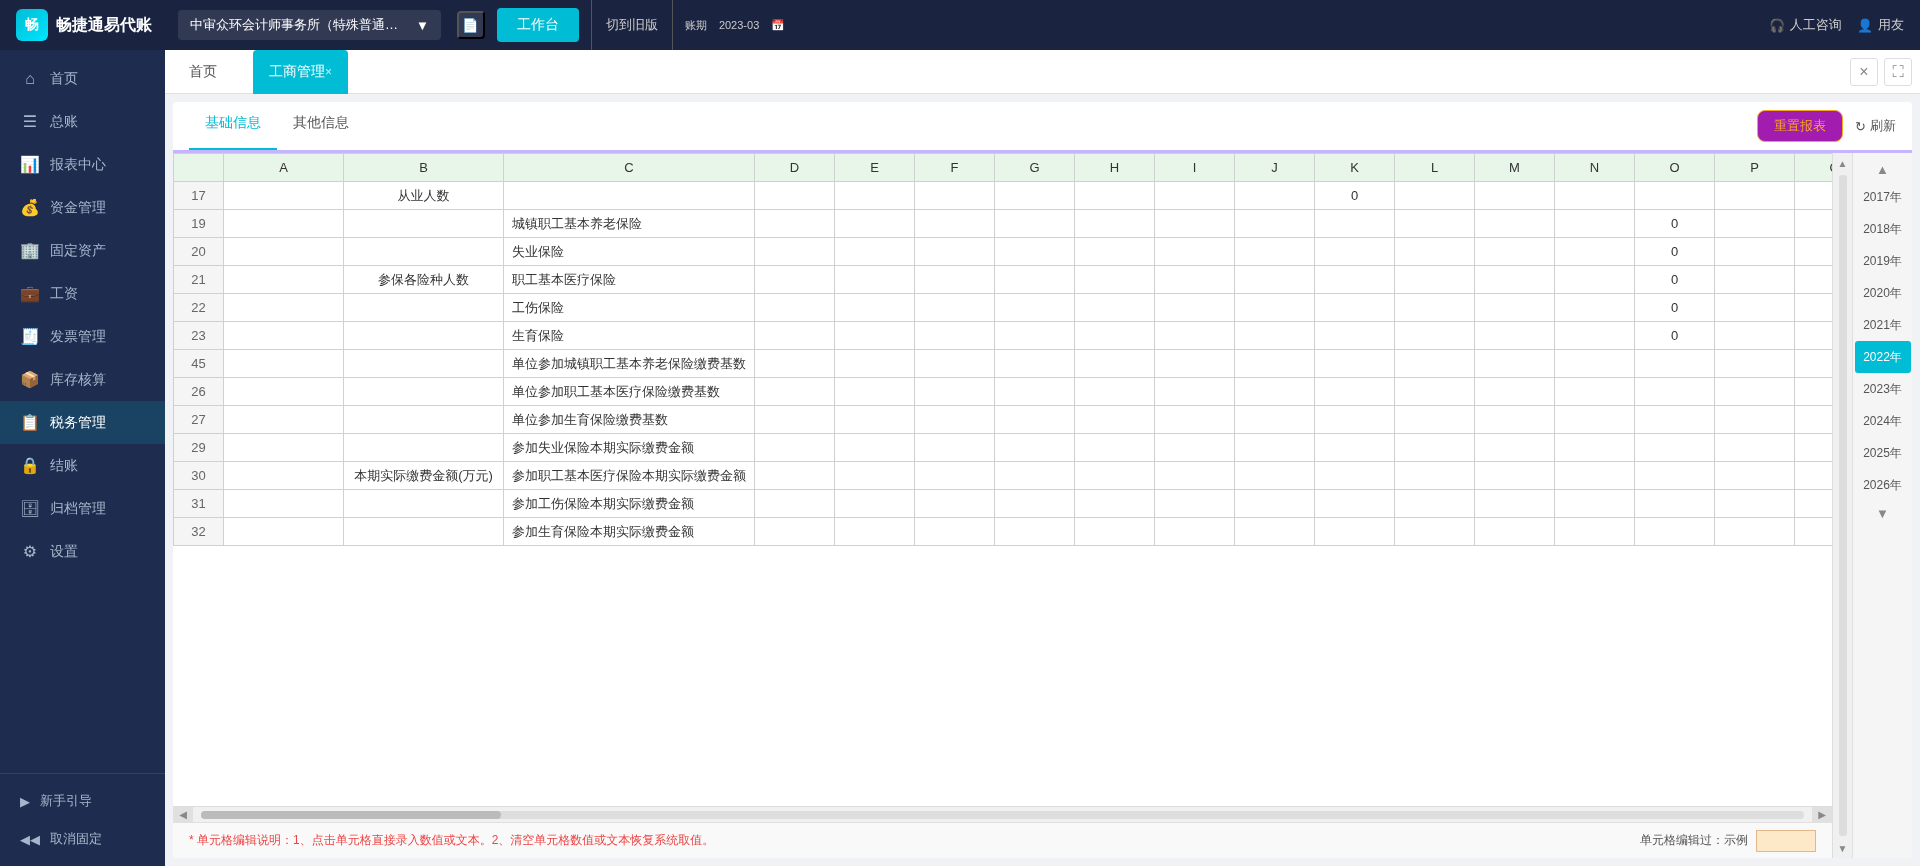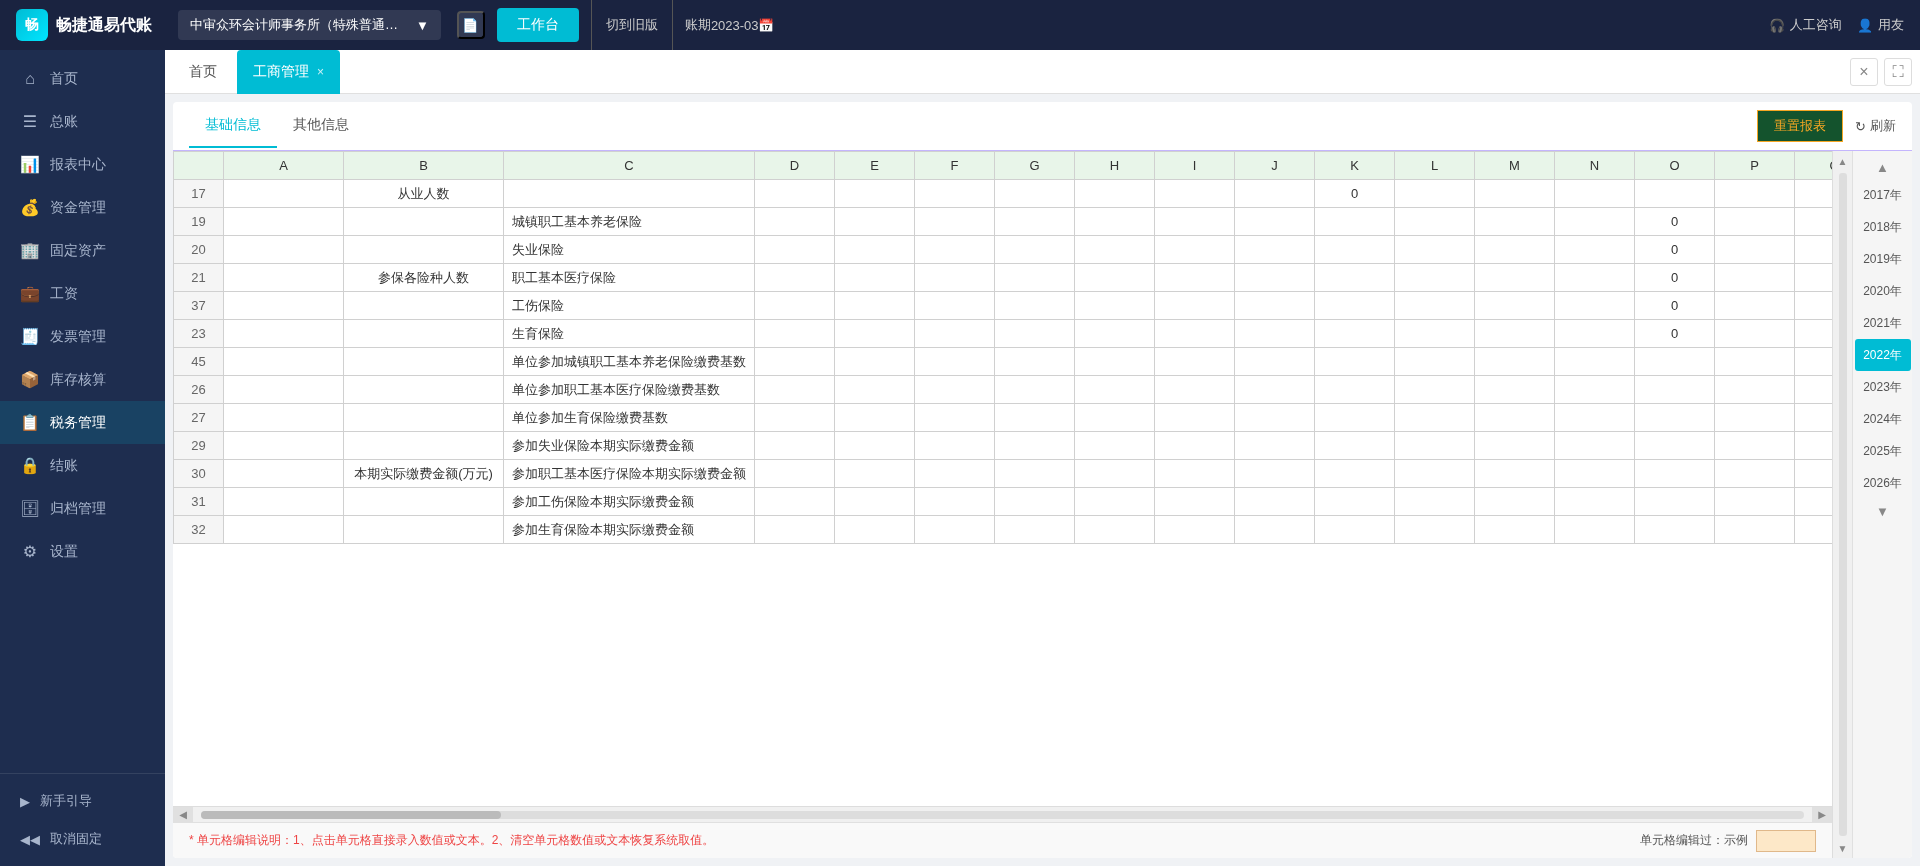--- a/index.html
+++ b/index.html
@@ -6,21 +6,21 @@
     body { font-family: "Microsoft YaHei", "PingFang SC", sans-serif; font-size: 13px; background: #f0f2f5; overflow: hidden; width: 1920px; height: 866px; }
 
     
     .topbar { display: flex; align-items: center; height: 50px; background: #1a2340; padding: 0 16px; gap: 12px; }
     .logo { display: flex; align-items: center; gap: 8px; color: #fff; font-size: 16px; font-weight: bold; min-width: 150px; }
     .logo-icon { width: 32px; height: 32px; background: linear-gradient(135deg, #00bcd4, #00e5ff); border-radius: 6px; display: flex; align-items: center; justify-content: center; color: #fff; font-size: 14px; font-weight: bold; }
     .company-selector { display: flex; align-items: center; gap: 6px; background: rgba(255,255,255,0.1); border-radius: 4px; padding: 6px 12px; color: #fff; cursor: pointer; max-width: 280px; }
     .company-name { font-size: 13px; white-space: nowrap; overflow: hidden; text-overflow: ellipsis; max-width: 220px; }
     .workbench-btn { background: #00bcd4; color: #fff; border: none; border-radius: 4px; padding: 8px 20px; font-size: 14px; cursor: pointer; white-space: nowrap; }
     .switch-btn { background: transparent; color: #ccc; border: 1px solid #555; border-radius: 4px; padding: 25px 14px; font-size: 13px; cursor: pointer; white-space: nowrap; }
-    .period-info { display: flex; align-items: center; gap: 0; color: #ccc; font-size: 13px; white-space: nowrap; }
+    .period-info { display: flex; align-items: center; gap: 12px; color: #ccc; font-size: 11px; white-space: nowrap; }
     .calendar-icon { color: #aaa; }
     .topbar-right { margin-left: auto; display: flex; align-items: center; gap: 16px; color: #ccc; font-size: 13px; }
     .support-btn { display: flex; align-items: center; gap: 4px; cursor: pointer; }
     .user-btn { display: flex; align-items: center; gap: 4px; cursor: pointer; }
     .doc-icon { width: 28px; height: 28px; background: rgba(255,255,255,0.1); border-radius: 4px; display: flex; align-items: center; justify-content: center; cursor: pointer; margin-left: 4px; }
 
     
     .sidebar { position: absolute; left: 0; top: 50px; width: 165px; height: 816px; background: #1e2d4f; display: flex; flex-direction: column; }
     .sidebar-nav { flex: 1; overflow-y: auto; padding: 8px 0; }
     .sidebar-item { display: flex; align-items: center; gap: 10px; padding: 12px 20px; color: #a8b5cc; cursor: pointer; transition: background 0.2s; font-size: 14px; }
@@ -28,34 +28,34 @@
     .sidebar-icon { font-size: 16px; width: 20px; text-align: center; }
     .sidebar-bottom { padding: 8px 0; border-top: 1px solid rgba(255,255,255,0.1); }
     .sidebar-bottom-item { display: flex; align-items: center; gap: 10px; padding: 10px 20px; color: #a8b5cc; cursor: pointer; font-size: 13px; }
 
     
     .main { position: absolute; left: 165px; top: 50px; right: 0; height: 816px; background: #f0f2f5; display: flex; flex-direction: column; }
 
     
     .tab-bar { display: flex; align-items: center; height: 44px; background: #fff; border-bottom: 1px solid #e0e0e0; padding: 0 8px; }
     .tab-home { padding: 0 16px; height: 44px; display: flex; align-items: center; color: #555; font-size: 14px; cursor: pointer; }
-    .tab-active { padding: 0 16px; height: 44px; display: flex; align-items: center; background: #00bcd4; color: #fff; font-size: 14px; border-radius: 4px 4px 0 0; margin-left: 4px; gap: 8px; }
+    .tab-active { padding: 0 16px; height: 44px; display: flex; align-items: center; background: #00bcd4; color: #fff; font-size: 14px; border-radius: 4px 4px 0 0; margin-left: 20px; gap: 0; }
     .tab-close { font-size: 12px; cursor: pointer; opacity: 0.8; }
 
     
     .content-area { flex: 1; display: flex; overflow: hidden; }
     .content-main { flex: 1; display: flex; flex-direction: column; overflow: hidden; background: #fff; margin: 8px; border-radius: 4px; }
 
     
-    .sub-tab-bar { display: flex; align-items: center; padding: 0 16px; border-bottom: 1px solid #c4b5fd; justify-content: space-between; }
+    .sub-tab-bar { display: flex; padding: 0 16px; border-bottom: 3px solid #c4b5fd; justify-content: space-between; }
     .sub-tabs { display: flex; }
     .sub-tab { padding: 12px 16px; cursor: pointer; font-size: 14px; color: #555; border-bottom: 2px solid transparent; }
     .sub-tab.active { color: #00bcd4; border-bottom: 2px solid #00bcd4; }
     .sub-tab-actions { display: flex; align-items: center; gap: 12px; padding: 8px 0; }
-    .reset-btn { border: 1px solid #f5a623; color: #f5a623; background: #14532d; border-radius: 0; padding: 6px 16px; cursor: pointer; font-size: 13px; }
+    .reset-btn { border: 1px solid #f5a623; color: #f5a623; background: #a21caf; border-radius: 8px; padding: 6px 16px; cursor: pointer; font-size: 13px; }
     .refresh-btn { display: flex; align-items: center; gap: 4px; color: #555; cursor: pointer; font-size: 13px; background: none; border: none; }
 
     
     .spreadsheet-container { flex: 1; overflow: hidden; position: relative; display: flex; flex-direction: column; }
     .spreadsheet-scroll { flex: 1; overflow: auto; }
     
     table.sheet { border-collapse: collapse; width: max-content; min-width: 100%; }
     table.sheet th, table.sheet td { border: 1px solid #d0d0d0; padding: 0 8px; height: 28px; white-space: nowrap; font-size: 13px; }
     table.sheet thead th { background: #e8f5e9; color: #333; font-weight: normal; text-align: center; position: sticky; top: 0; z-index: 10; min-width: 80px; }
     table.sheet thead th:first-child { min-width: 50px; background: #e8f5e9; }
@@ -322,21 +322,21 @@
                     <td class="cell-data"></td>
                     <td class="cell-data cell-zero"></td>
                     <td class="cell-data"></td>
                     <td class="cell-data"></td>
                     <td class="cell-data"></td>
                     <td class="cell-data cell-zero">0</td>
                     <td class="cell-data"></td>
                     <td class="cell-data"></td>
                   </tr>
                   <tr>
-                    <td class="row-num">37</td>
+                    <td class="row-num">22</td>
                     <td class="cell-a"></td>
                     <td class="cell-b"></td>
                     <td class="cell-c">工伤保险</td>
                     <td class="cell-data"></td>
                     <td class="cell-data"></td>
                     <td class="cell-data"></td>
                     <td class="cell-data"></td>
                     <td class="cell-data"></td>
                     <td class="cell-data"></td>
                     <td class="cell-data"></td>

